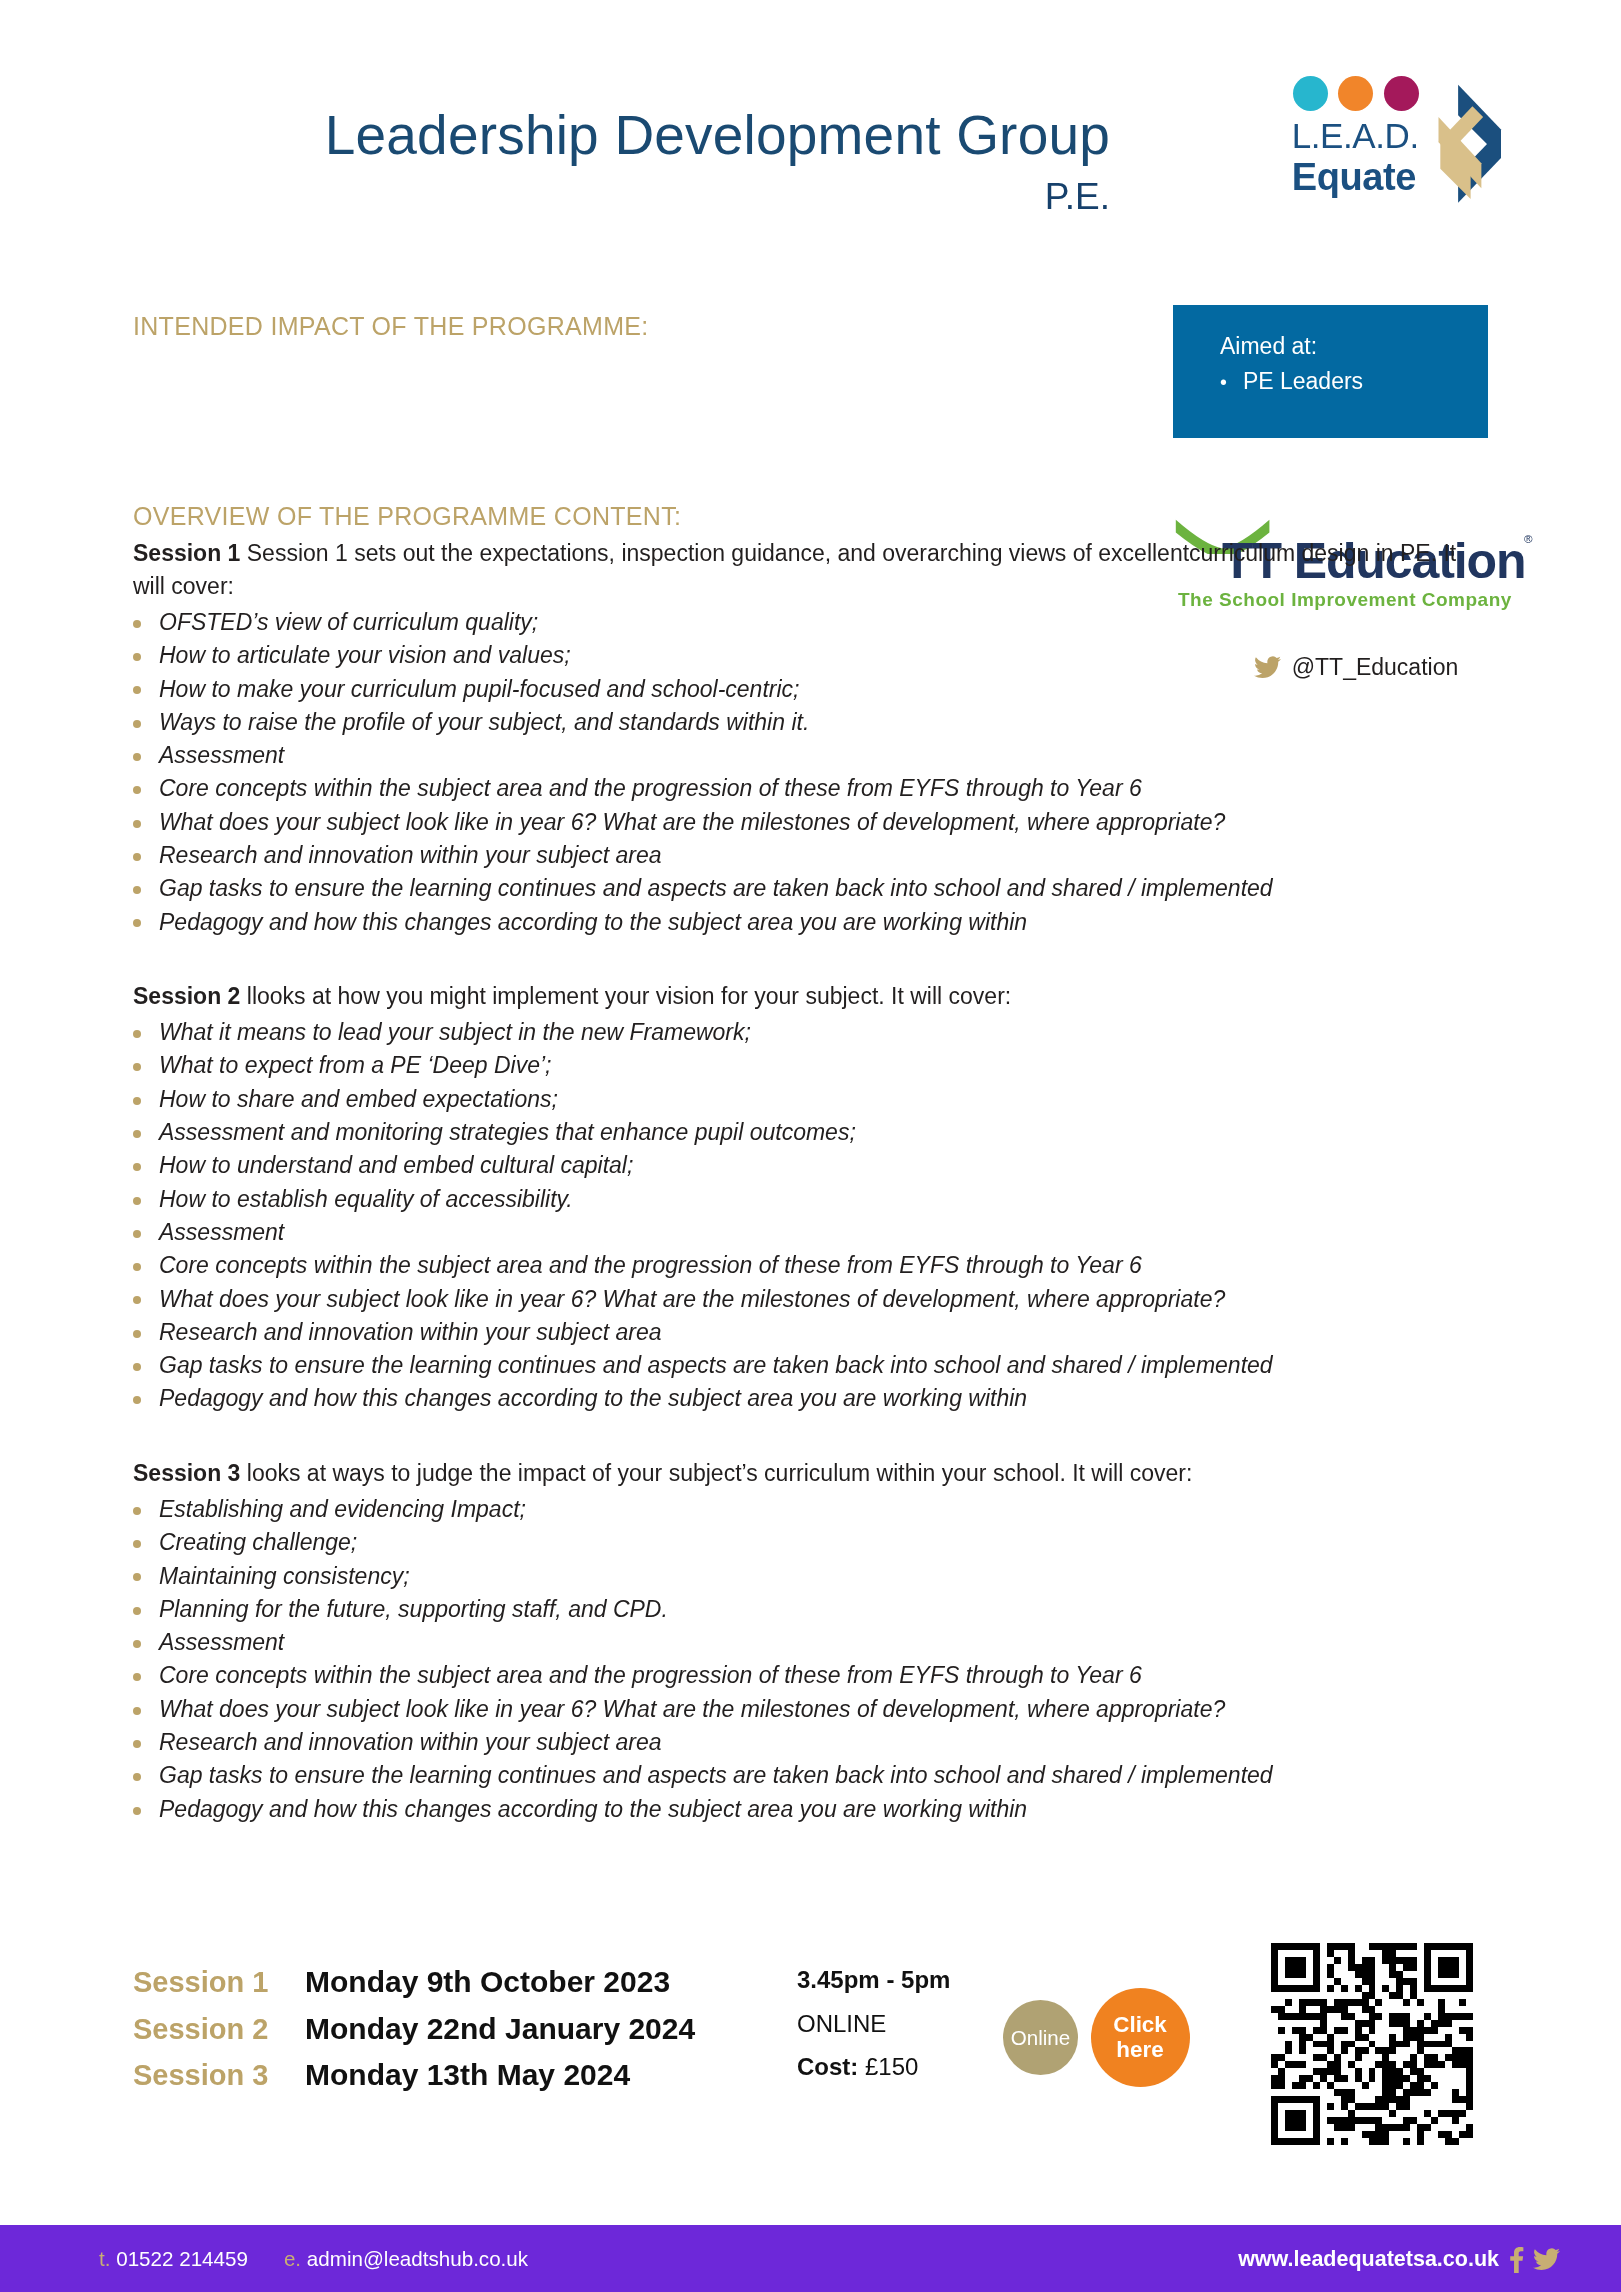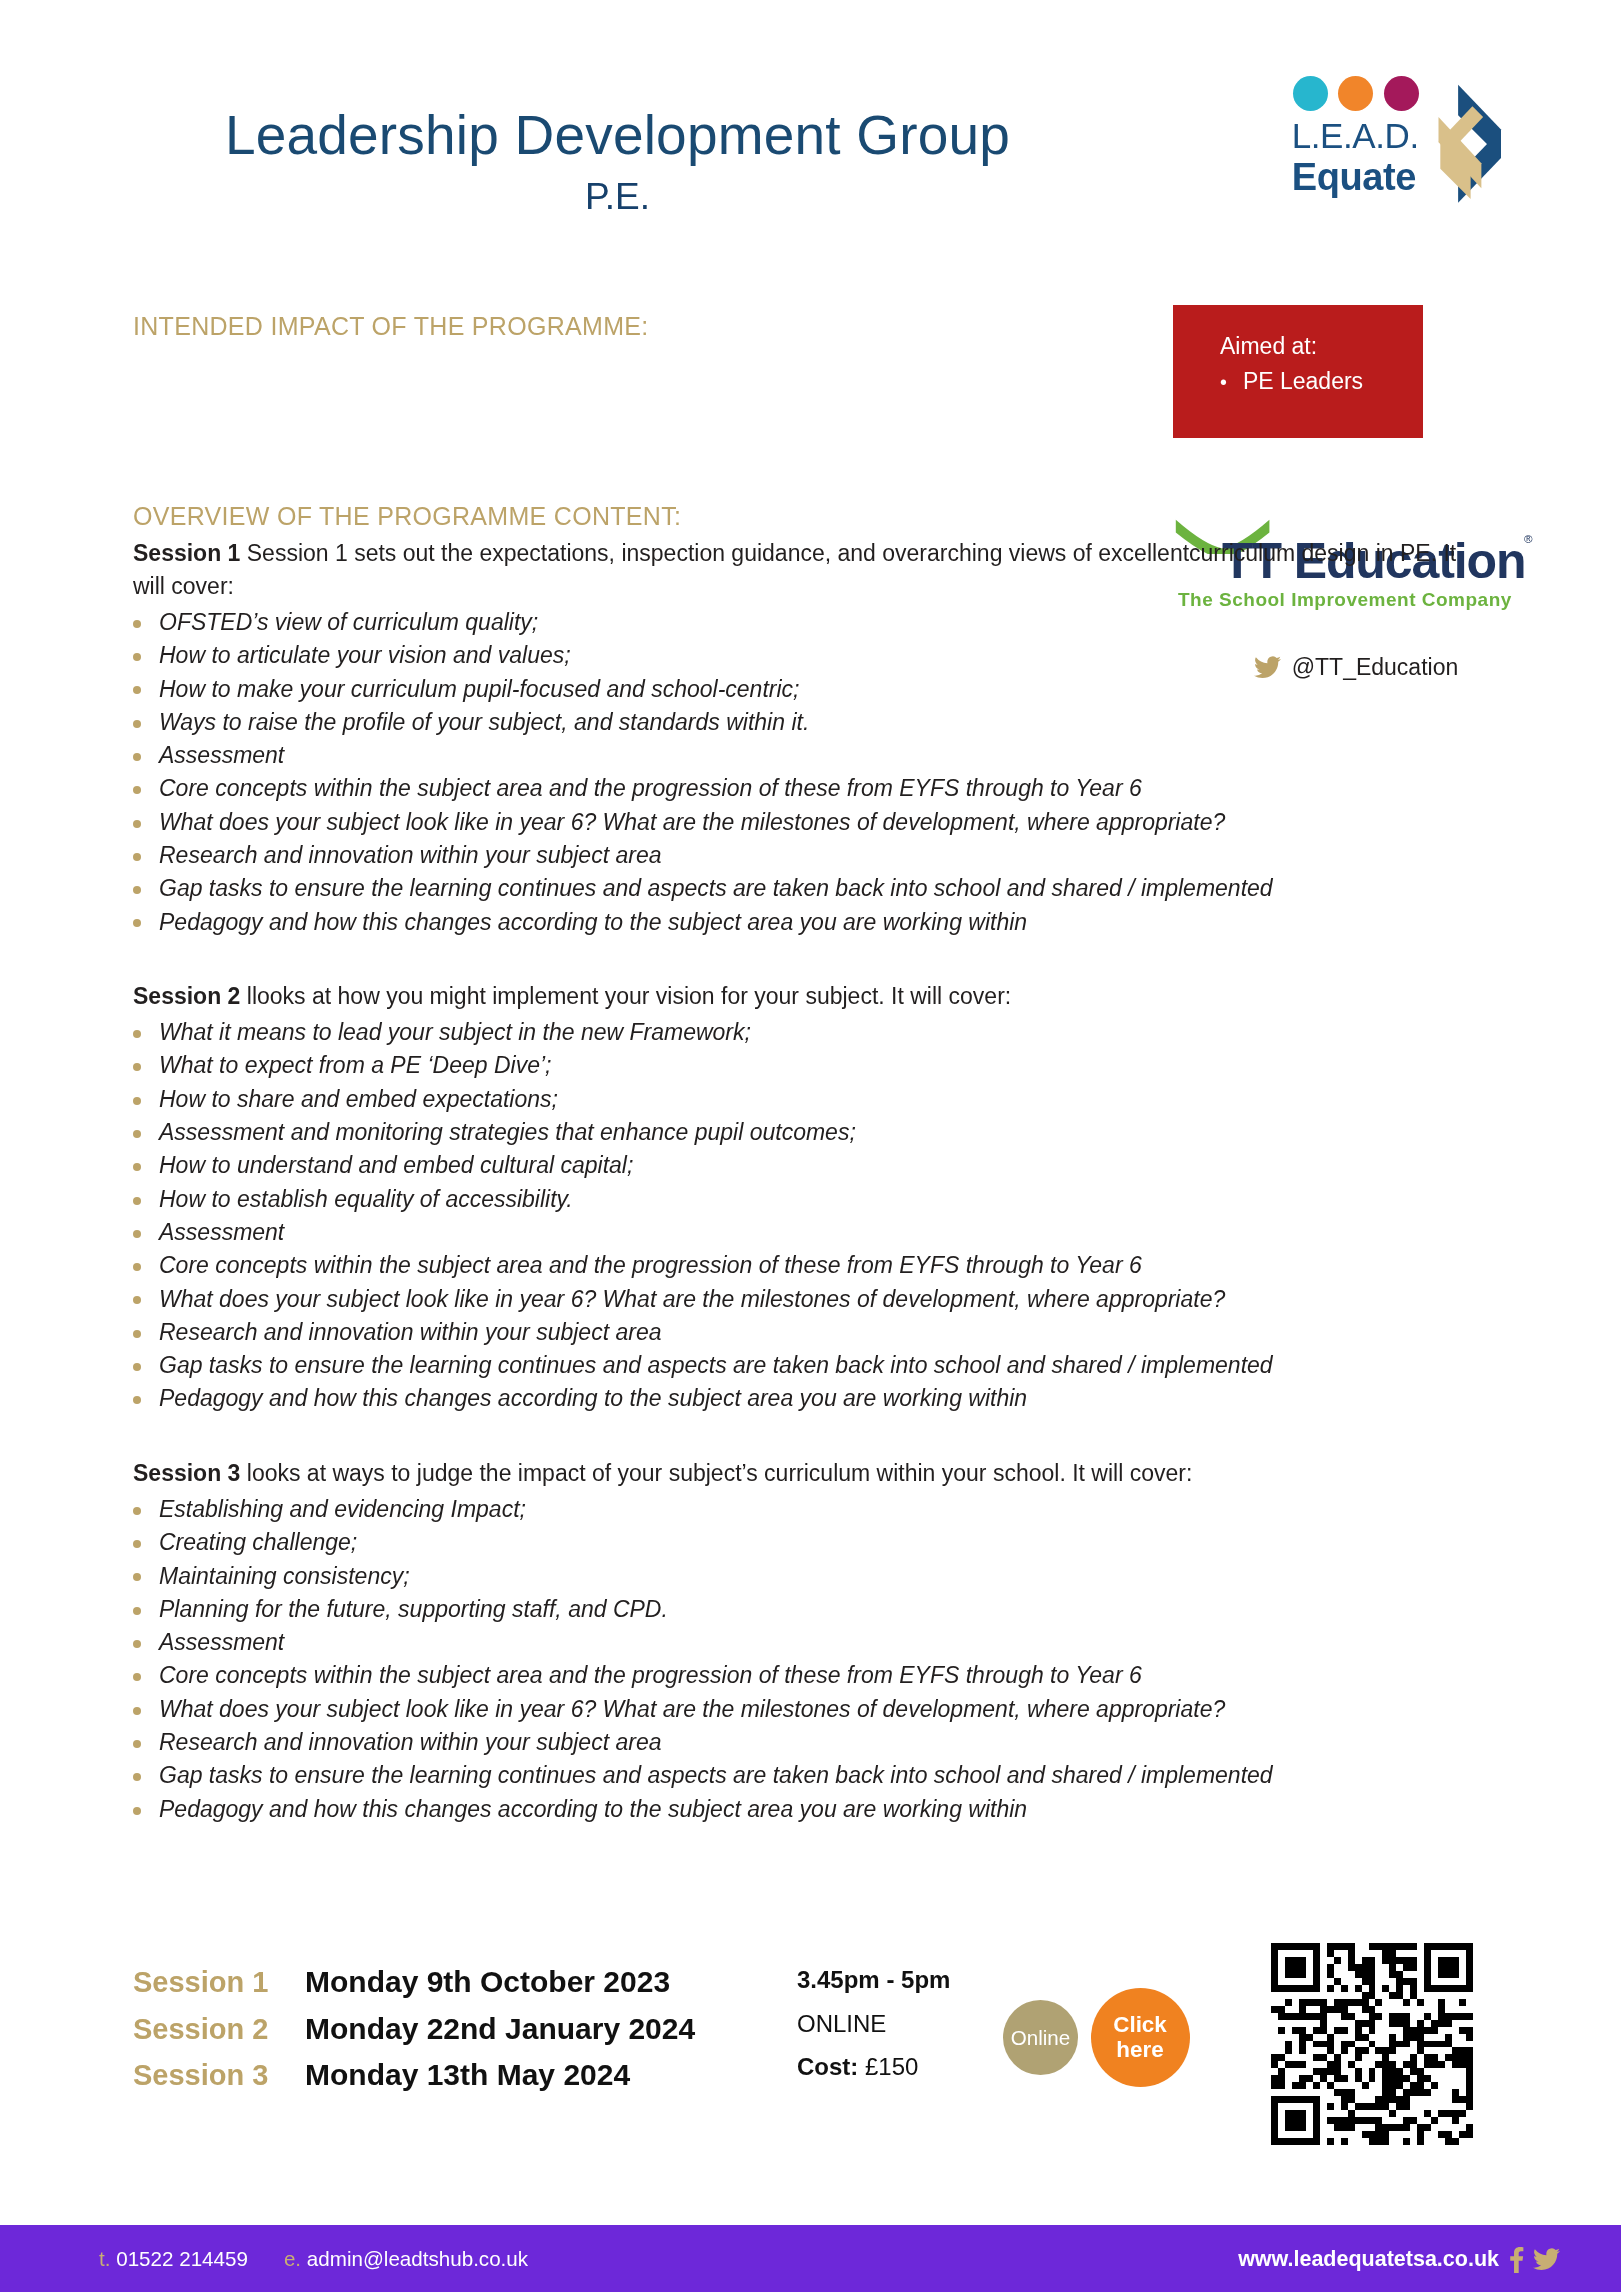--- a/index.html
+++ b/index.html
@@ -13,21 +13,21 @@
     position: relative;
     width: 1621px;
     height: 2293px;
     background: #ffffff;
     overflow: hidden;
   }
 
   
   .header { position: absolute; top: 0; left: 0; width: 1621px; height: 269px; }
   .title-block {
-    position: absolute; left: 125px; top: 107px; width: 985px; text-align: center;
+    position: absolute; left: 125px; top: 107px; width: 985px; text-align: right;
   }
   .title-main {
     font-size: 55px; color: #1A4A72; font-weight: 400; letter-spacing: 0.2px;
     line-height: 1.05;
   }
   .title-sub {
     font-size: 37px; color: #16406B; font-weight: 400; margin-top: 12px; line-height: 1.1;
   }
 
   
@@ -57,22 +57,22 @@
   #impact-heading { left: 133px; top: 312px; }
   #overview-heading { left: 133px; top: 502px; }
 
   .impact-body {
     position: absolute; left: 133px; top: 358px; width: 699px;
     font-size: 23px; color: #221F1F; line-height: 1.42;
   }
 
   
   .aimed-box {
-    position: absolute; left: 1173px; top: 305px; width: 250px; height: 133px;
-    background: #b91c1c;
+    position: absolute; left: 1173px; top: 305px; width: 315px; height: 133px;
+    background: #0369a1;
   }
   .aimed-title {
     position: absolute; left: 47px; top: 28px; font-size: 23px; color: #ffffff;
   }
   .aimed-list { position: absolute; left: 47px; top: 63px; }
   .aimed-item { display: flex; align-items: baseline; gap: 16px; font-size: 23px; color: #ffffff; }
   .aimed-bullet { font-size: 19.7px; line-height: 1; }
 
   
   .tt-logo { position: absolute; left: 1154px; top: 518px; width: 387px; height: 100px; }

